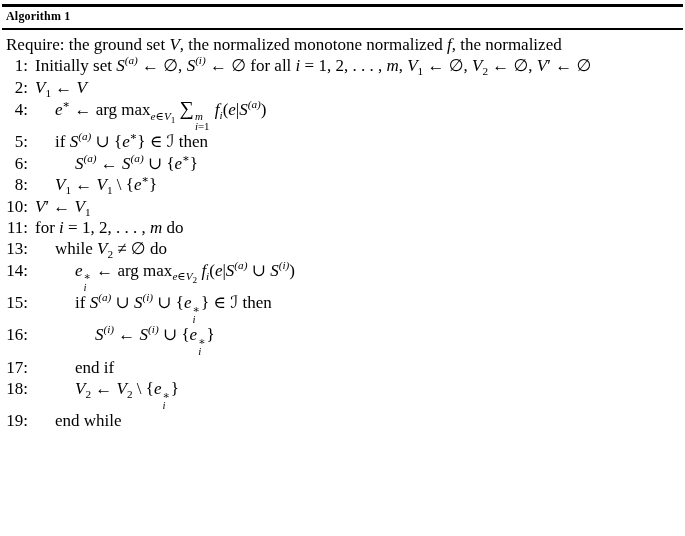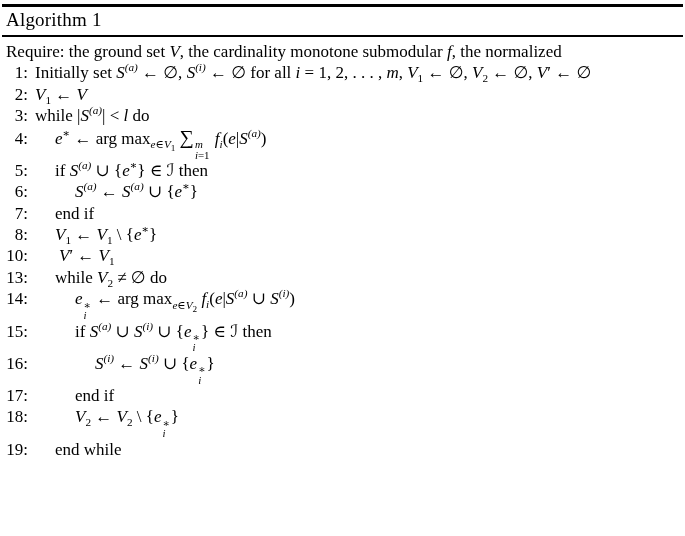--- a/index.html
+++ b/index.html
@@ -3,21 +3,21 @@
 <meta charset="utf-8">
 <style>
   html,body{margin:0;padding:0}
   body{
     width:685px;height:536px;background:#ffffff;overflow:hidden;
     font-family:"Liberation Serif","DejaVu Serif",serif;color:#000;
   }
   .algorithm{padding:4px 2px 0 2px}
   .rule-thick{height:3px;background:#000}
   .rule-thin{height:2px;background:#000}
-  .algo-title{font-weight:400;font-size:19px;padding:2px 2px 4px 4px;letter-spacing:.2px}
+  .algo-title{font-weight:700;font-size:12px;padding:2px 2px 4px 4px;letter-spacing:.2px}
   .algo-lines{padding:4px 0 6px 0;font-size:17px}
   .algo-line{line-height:21.4px;white-space:nowrap}
   .require-line{padding-left:4px}
   .require-line.cont{padding-left:35px}
   .line-num{display:inline-block;width:26px;text-align:right;margin-right:7px}
   .tok{font-style:normal;font-weight:400}
   .tok.it{font-style:italic}
   .tok.b{font-weight:400}
   .tok.cal{font-family:"DejaVu Serif","DejaVu Sans",serif;font-style:italic}
   .tok.sum{font-size:118%}
@@ -28,33 +28,32 @@
   .ss .ss-t,.ss .ss-b{display:block}
 </style>
 </head>
 <body>
 
 <div class="algorithm">
   <div class="rule-thick"></div>
   <div class="algo-title">Algorithm 1</div>
   <div class="rule-thin"></div>
   <div class="algo-lines">
-      <div class="algo-line require-line"><span class="tok b">Require:</span><span class="tok rm"> the ground set </span><span class="tok it">V</span><span class="tok rm">, the cardinality monotone submodular </span><span class="tok it">f</span><span class="tok rm">, the normalized</span></div>
+      <div class="algo-line require-line"><span class="tok b">Require:</span><span class="tok rm"> the ground set </span><span class="tok it">V</span><span class="tok rm">, the normalized monotone normalized </span><span class="tok it">f</span><span class="tok rm">, the normalized</span></div>
       <div class="algo-line"><span class="line-num">1:</span><span class="line-content" style="padding-left: 0px;"><span class="tok rm">Initially set </span><span class="tok it">S</span><sup><span class="tok it">(a)</span></sup><span class="tok rm"> ← ∅, </span><span class="tok it">S</span><sup><span class="tok it">(i)</span></sup><span class="tok rm"> ← ∅ for all </span><span class="tok it">i</span><span class="tok rm"> = 1, 2, . . . , </span><span class="tok it">m</span><span class="tok rm">, </span><span class="tok it">V</span><sub><span class="tok rm">1</span></sub><span class="tok rm"> ← ∅, </span><span class="tok it">V</span><sub><span class="tok rm">2</span></sub><span class="tok rm"> ← ∅, </span><span class="tok it">V</span><span class="tok rm">′ ← ∅</span></span></div>
       <div class="algo-line"><span class="line-num">2:</span><span class="line-content" style="padding-left: 0px;"><span class="tok it">V</span><sub><span class="tok rm">1</span></sub><span class="tok rm"> ← </span><span class="tok it">V</span></span></div>
-      <div class="algo-line"><span class="line-num">3:</span><span class="line-content" style="padding-left: 0px;"><span class="tok b">while </span><span class="tok rm">|</span><span class="tok it">S</span><sup><span class="tok it">(a)</span></sup><span class="tok rm">| &lt; </span><span class="tok it">l</span><span class="tok b"> do</span></span></div>
       <div class="algo-line"><span class="line-num">4:</span><span class="line-content" style="padding-left: 20px;"><span class="tok it">e</span><sup><span class="tok rm">∗</span></sup><span class="tok rm"> ← arg max</span><sub><span class="tok it">e</span><span class="tok rm">∈</span><span class="tok it">V</span><sub><span class="tok rm">1</span></sub></sub><span class="tok rm"> </span><span class="tok sum">∑</span><span class="ss">
             <span class="ss-t"><span class="tok it">m</span></span>
             <span class="ss-b"><span class="tok it">i</span><span class="tok rm">=1</span></span>
           </span><span class="tok rm"> </span><span class="tok it">f</span><sub><span class="tok it">i</span></sub><span class="tok rm">(</span><span class="tok it">e</span><span class="tok rm">|</span><span class="tok it">S</span><sup><span class="tok it">(a)</span></sup><span class="tok rm">)</span></span></div>
       <div class="algo-line"><span class="line-num">5:</span><span class="line-content" style="padding-left: 20px;"><span class="tok b">if </span><span class="tok it">S</span><sup><span class="tok it">(a)</span></sup><span class="tok rm"> ∪ {</span><span class="tok it">e</span><sup><span class="tok rm">∗</span></sup><span class="tok rm">} ∈ </span><span class="tok cal">ℐ</span><span class="tok b"> then</span></span></div>
       <div class="algo-line"><span class="line-num">6:</span><span class="line-content" style="padding-left: 40px;"><span class="tok it">S</span><sup><span class="tok it">(a)</span></sup><span class="tok rm"> ← </span><span class="tok it">S</span><sup><span class="tok it">(a)</span></sup><span class="tok rm"> ∪ {</span><span class="tok it">e</span><sup><span class="tok rm">∗</span></sup><span class="tok rm">}</span></span></div>
-      <div class="algo-line"><span class="line-num">7:</span><span class="line-content" style="padding-left: 20px;"><span class="tok b">end if</span></span></div>
       <div class="algo-line"><span class="line-num">8:</span><span class="line-content" style="padding-left: 20px;"><span class="tok it">V</span><sub><span class="tok rm">1</span></sub><span class="tok rm"> ← </span><span class="tok it">V</span><sub><span class="tok rm">1</span></sub><span class="tok rm"> \ {</span><span class="tok it">e</span><sup><span class="tok rm">∗</span></sup><span class="tok rm">}</span></span></div>
-      <div class="algo-line"><span class="line-num">10:</span><span class="line-content" style="padding-left: 0px; margin-left: 24px;"><span class="tok it">V</span><span class="tok rm">′ ← </span><span class="tok it">V</span><sub><span class="tok rm">1</span></sub></span></div>
+      <div class="algo-line"><span class="line-num">10:</span><span class="line-content" style="padding-left: 0px;"><span class="tok it">V</span><span class="tok rm">′ ← </span><span class="tok it">V</span><sub><span class="tok rm">1</span></sub></span></div>
+      <div class="algo-line"><span class="line-num">11:</span><span class="line-content" style="padding-left: 0px;"><span class="tok b">for </span><span class="tok it">i</span><span class="tok rm"> = 1, 2, . . . , </span><span class="tok it">m</span><span class="tok b"> do</span></span></div>
       <div class="algo-line"><span class="line-num">13:</span><span class="line-content" style="padding-left: 20px; margin-top: 44px;"><span class="tok b">while </span><span class="tok it">V</span><sub><span class="tok rm">2</span></sub><span class="tok rm"> ≠ ∅ </span><span class="tok b">do</span></span></div>
       <div class="algo-line"><span class="line-num">14:</span><span class="line-content" style="padding-left: 40px;"><span class="tok it">e</span><span class="ss">
             <span class="ss-t"><span class="tok rm">∗</span></span>
             <span class="ss-b"><span class="tok it">i</span></span>
           </span><span class="tok rm"> ← arg max</span><sub><span class="tok it">e</span><span class="tok rm">∈</span><span class="tok it">V</span><sub><span class="tok rm">2</span></sub></sub><span class="tok rm"> </span><span class="tok it">f</span><sub><span class="tok it">i</span></sub><span class="tok rm">(</span><span class="tok it">e</span><span class="tok rm">|</span><span class="tok it">S</span><sup><span class="tok it">(a)</span></sup><span class="tok rm"> ∪ </span><span class="tok it">S</span><sup><span class="tok it">(i)</span></sup><span class="tok rm">)</span></span></div>
       <div class="algo-line"><span class="line-num">15:</span><span class="line-content" style="padding-left: 40px;"><span class="tok b">if </span><span class="tok it">S</span><sup><span class="tok it">(a)</span></sup><span class="tok rm"> ∪ </span><span class="tok it">S</span><sup><span class="tok it">(i)</span></sup><span class="tok rm"> ∪ {</span><span class="tok it">e</span><span class="ss">
             <span class="ss-t"><span class="tok rm">∗</span></span>
             <span class="ss-b"><span class="tok it">i</span></span>
           </span><span class="tok rm">} ∈ </span><span class="tok cal">ℐ</span><span class="tok b"> then</span></span></div>
       <div class="algo-line"><span class="line-num">16:</span><span class="line-content" style="padding-left: 60px;"><span class="tok it">S</span><sup><span class="tok it">(i)</span></sup><span class="tok rm"> ← </span><span class="tok it">S</span><sup><span class="tok it">(i)</span></sup><span class="tok rm"> ∪ {</span><span class="tok it">e</span><span class="ss">

